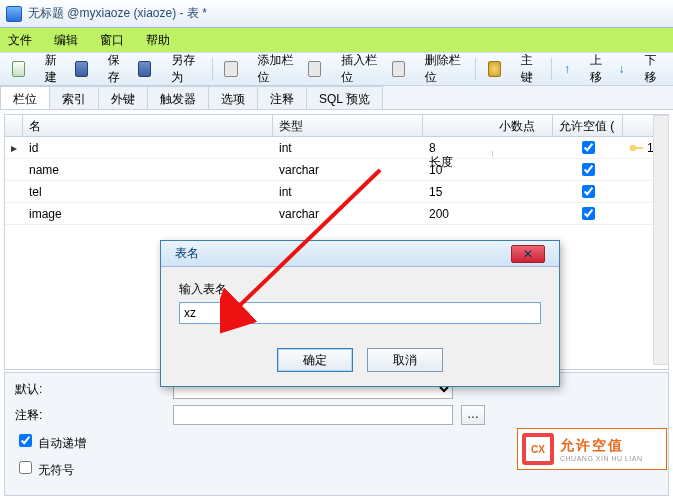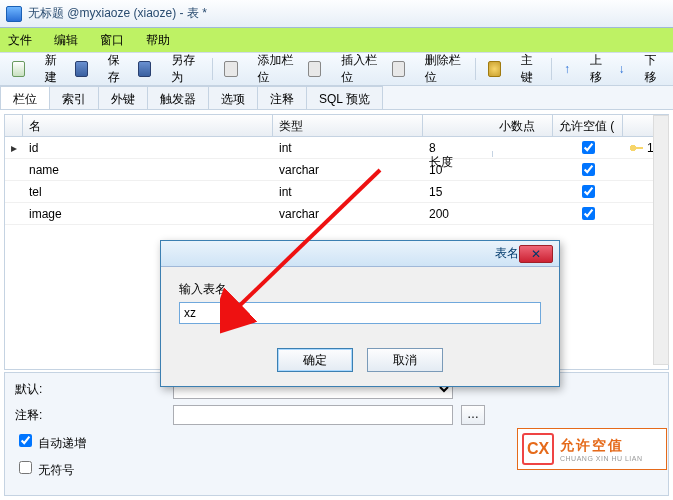--- a/index.html
+++ b/index.html
@@ -45,36 +45,36 @@
   .keyico { width:14px; height:10px; background: radial-gradient(circle at 4px 5px,#f7d56a 0 3px,transparent 3px), linear-gradient(#f7d56a,#f7d56a); background-size: auto, 8px 2px; background-position: 0 0, 6px 4px; background-repeat:no-repeat; display:inline-block; }
 
   .bottom-panel { position:absolute; left:4px; right:4px; bottom:4px; top: 372px; border:1px solid #c5d3e2; background:#f2f6fb; padding:6px 10px; }
   .brow { display:flex; align-items:center; margin-bottom:6px; gap:8px; }
   .brow label { width: 150px; color:#000; }
   .brow select, .brow input[type=text] { width: 280px; height:20px; border:1px solid #abadb3; background:#fff; }
   .brow .dots { width:24px; height:20px; border:1px solid #abadb3; background:linear-gradient(#fefefe,#e9eef4); text-align:center; line-height:16px; cursor:pointer; }
 
   
   .dialog { position:absolute; left:160px; top:240px; width:400px; border:1px solid #3c7fb1; background:#f0f0f0; box-shadow: 2px 3px 8px rgba(0,0,0,0.3); }
-  .dlg-title { height:26px; background:linear-gradient(#eaf3fb,#cfe4f6); display:flex; align-items:center; justify-content:flex-end; padding:0 6px; border-bottom:1px solid #a0b8d8; }
+  .dlg-title { height:26px; background:linear-gradient(#eaf3fb,#cfe4f6); display:flex; align-items:center; justify-content:space-between; padding:0 14px; border-bottom:1px solid #a0b8d8; }
   .dlg-title span { color:#003a6c; font-weight:normal; }
   .dlg-close { width:34px; height:18px; background:linear-gradient(#e67,#c23); border:1px solid #a02028; border-radius:2px; color:#fff; display:flex; align-items:center; justify-content:center; cursor:pointer; font-size:11px; }
   .dlg-body { padding:14px 18px; background:#f0f0f0; }
   .dlg-body .lbl { margin-bottom:4px; }
   .dlg-body input { width:100%; height:22px; border:1px solid #6fa8dc; padding:2px 4px; outline:none; }
   .dlg-btns { display:flex; justify-content:center; gap:14px; padding:10px 0 14px 0; }
   .dlg-btns button { width:76px; height:24px; border:1px solid #7a9ab8; background:linear-gradient(#fdfdfe,#e3ebf3); cursor:pointer; }
   .dlg-btns button.primary { border:1px solid #3c7fb1; box-shadow: inset 0 0 0 1px #a8d8ff; }
 
   
   .arrow { position:absolute; left:220px; top:160px; pointer-events:none; z-index:50; }
 
   
   .watermark { position:absolute; right:6px; bottom:30px; width:150px; height:42px; border:1px solid #e56a1a; background:#fff; display:flex; align-items:center; padding:4px; color:#e56a1a; }
-  .watermark .logo { width:32px; height:32px; border:2px solid #ef4444; border-radius:3px; display:flex; align-items:center; justify-content:center; font-weight:bold; font-size:16px; color:#e56a1a; margin-right:6px; }
+  .watermark .logo { width:32px; height:32px; border:4px solid #ef4444; border-radius:3px; display:flex; align-items:center; justify-content:center; font-weight:bold; font-size:10px; color:#e56a1a; margin-right:6px; }
   .watermark .cn { font-size:14px; font-weight:bold; letter-spacing:2px; }
   .watermark .en { font-size:7px; color:#999; letter-spacing:0.5px; }
 
   .scroll { position:absolute; right:4px; top:115px; width:16px; height:250px; background:#efefef; border:1px solid #dcdcdc; }
 </style>
 </head>
 <body>
 
 <div class="titlebar">
   <div class="icon"></div>

